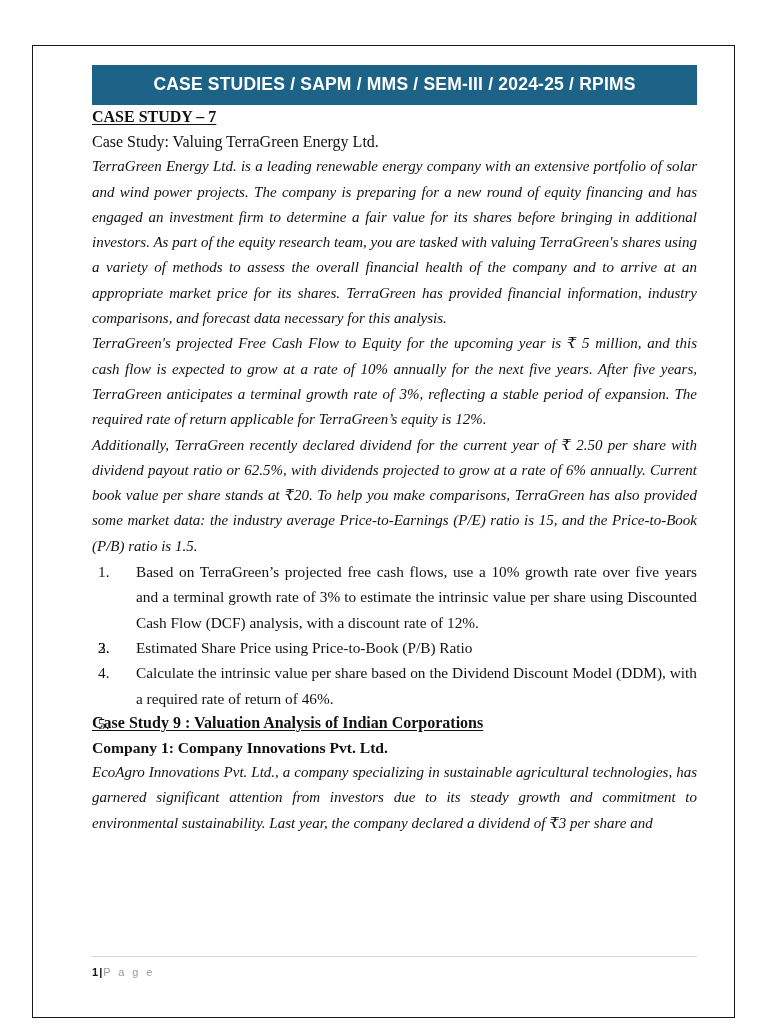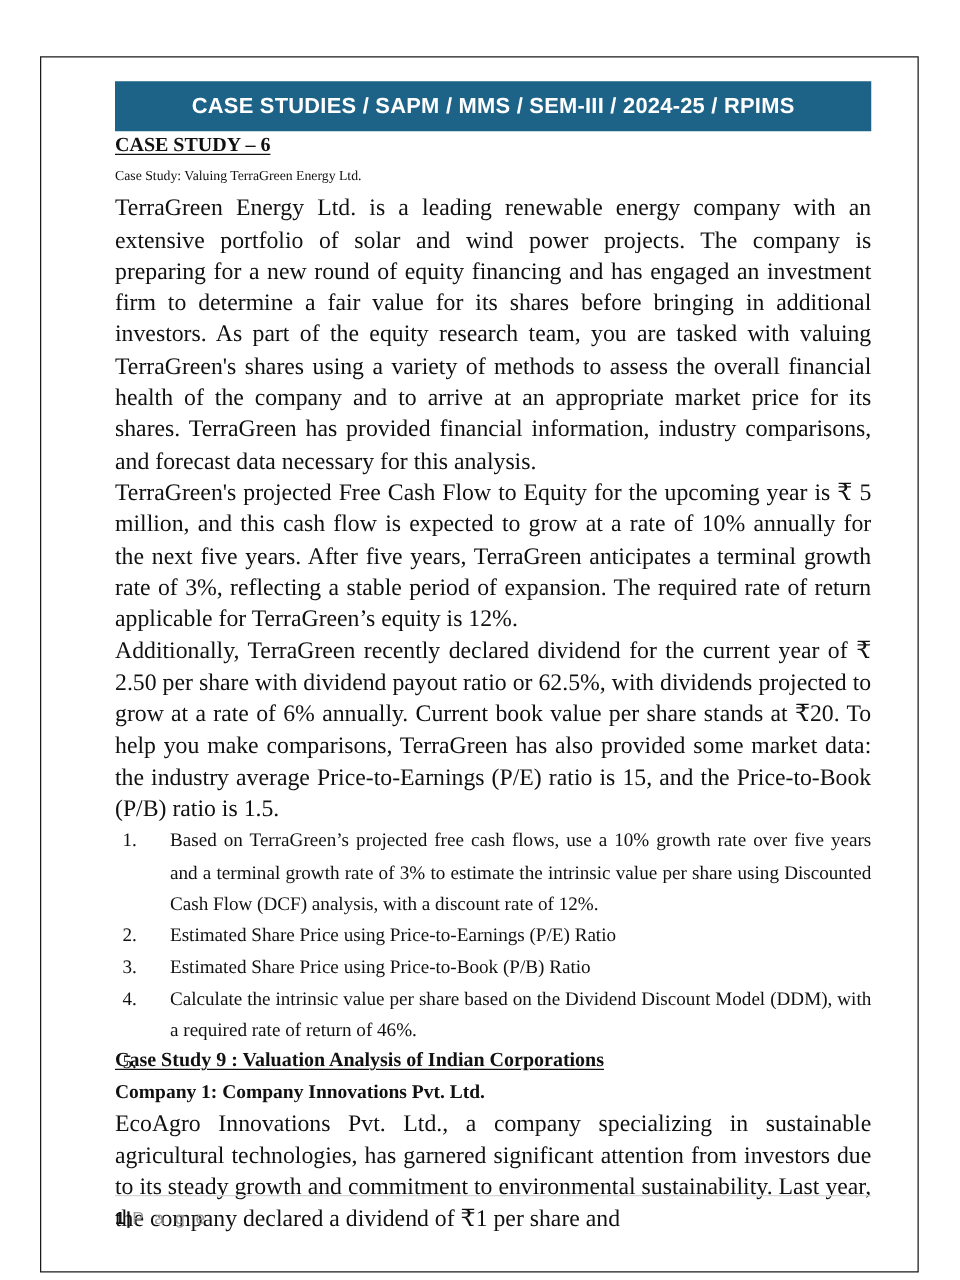--- a/index.html
+++ b/index.html
@@ -70,32 +70,33 @@
   }
   .heading-underline {
     text-decoration: underline;
     text-underline-offset: 2px;
   }
   .block-gap-top-1 { margin-top: 16px; }
   .block-gap-top-2 { margin-top: 6px; }
 
   
   p.body {
-    font-size: 19px;
+    font-size: 15px;
     line-height: 25.3px;
     text-align: justify;
     text-justify: inter-word;
     margin: 0 0 0 0;
     padding: 0;
     hyphens: none;
+    font-style: italic;
   }
   p.body + p.body { margin-top: 0px; }
 
   .sub-line {
-    font-size: 11px;
+    font-size: 16px;
     line-height: 25.3px;
     margin: 0;
     padding: 0;
   }
 
   
   ol.tasks {
     margin: 0;
     padding: 0;
     list-style: none;
@@ -132,21 +133,21 @@
     width: 605px;
   }
   .footer-rule {
     border-top: 1px solid #d4d4d4;
     width: 100%;
     height: 0;
   }
   .footer-text {
     margin-top: 9px;
     font-family: "Liberation Sans", "DejaVu Sans", sans-serif;
-    font-size: 14px;
+    font-size: 11px;
   }
   .footer-num {
     font-weight: bold;
     color: #111111;
   }
   .footer-sep {
     font-weight: bold;
     color: #111111;
     padding: 0 1px;
   }
@@ -159,58 +160,57 @@
 <body>
 
 <div class="page">
 
   <div class="page-border"></div>
 
   <div class="content">
 
     <div class="header-bar">CASE STUDIES / SAPM / MMS / SEM-III / 2024-25 / RPIMS</div>
 
-    <h1 class="doc-heading heading-underline block-gap-top-1">CASE STUDY – 6</h1>
+    <h1 class="doc-heading heading-underline block-gap-top-1">CASE STUDY – 7</h1>
 
     <p class="sub-line block-gap-top-2">Case Study: Valuing TerraGreen Energy Ltd.</p>
 
     <p class="body">TerraGreen Energy Ltd. is a leading renewable energy company with an extensive portfolio of solar and wind power projects. The company is preparing for a new round of equity financing and has engaged an investment firm to determine a fair value for its shares before bringing in additional investors. As part of the equity research team, you are tasked with valuing TerraGreen's shares using a variety of methods to assess the overall financial health of the company and to arrive at an appropriate market price for its shares. TerraGreen has provided financial information, industry comparisons, and forecast data necessary for this analysis.</p>
 
     <p class="body">TerraGreen's projected Free Cash Flow to Equity for the upcoming year is ₹ 5 million, and this cash flow is expected to grow at a rate of 10% annually for the next five years. After five years, TerraGreen anticipates a terminal growth rate of 3%, reflecting a stable period of expansion. The required rate of return applicable for TerraGreen’s equity is 12%.</p>
 
     <p class="body">Additionally, TerraGreen recently declared dividend for the current year of ₹ 2.50 per share with dividend payout ratio or 62.5%, with dividends projected to grow at a rate of 6% annually. Current book value per share stands at ₹20. To help you make comparisons, TerraGreen has also provided some market data: the industry average Price-to-Earnings (P/E) ratio is 15, and the Price-to-Book (P/B) ratio is 1.5.</p>
 
 
     <ol class="tasks">
       <li>
         <span class="num">1.</span>
         <span>Based on TerraGreen’s projected free cash flows, use a 10% growth rate over five years and a terminal growth rate of 3% to estimate the intrinsic value per share using Discounted Cash Flow (DCF) analysis, with a discount rate of 12%.</span>
       </li>
       <li>
         <span class="num">2.</span>
-        <span>Estimated Share Price using Price-to-Earnings (P/E) Ratio</span>
       </li>
       <li>
         <span class="num">3.</span>
         <span>Estimated Share Price using Price-to-Book (P/B) Ratio</span>
       </li>
       <li>
         <span class="num">4.</span>
         <span>Calculate the intrinsic value per share based on the Dividend Discount Model (DDM), with a required rate of return of 46%.</span>
       </li>
       <li>
         <span class="num">5.</span>
       </li>
     </ol>
 
     <h2 class="doc-heading heading-underline block-gap-top-1">Case Study 9 : Valuation Analysis of Indian Corporations</h2>
 
     <p class="bold-head">Company 1: Company Innovations Pvt. Ltd.</p>
 
-    <p class="body">EcoAgro Innovations Pvt. Ltd., a company specializing in sustainable agricultural technologies, has garnered significant attention from investors due to its steady growth and commitment to environmental sustainability. Last year, the company declared a dividend of ₹1 per share and</p>
+    <p class="body">EcoAgro Innovations Pvt. Ltd., a company specializing in sustainable agricultural technologies, has garnered significant attention from investors due to its steady growth and commitment to environmental sustainability. Last year, the company declared a dividend of ₹3 per share and</p>
 
   </div>
 
   <div class="footer">
     <div class="footer-rule"></div>
     <div class="footer-text">
       <span class="footer-num">1</span><span class="footer-sep">|</span><span class="footer-label">P a g e</span>
     </div>
   </div>
 

